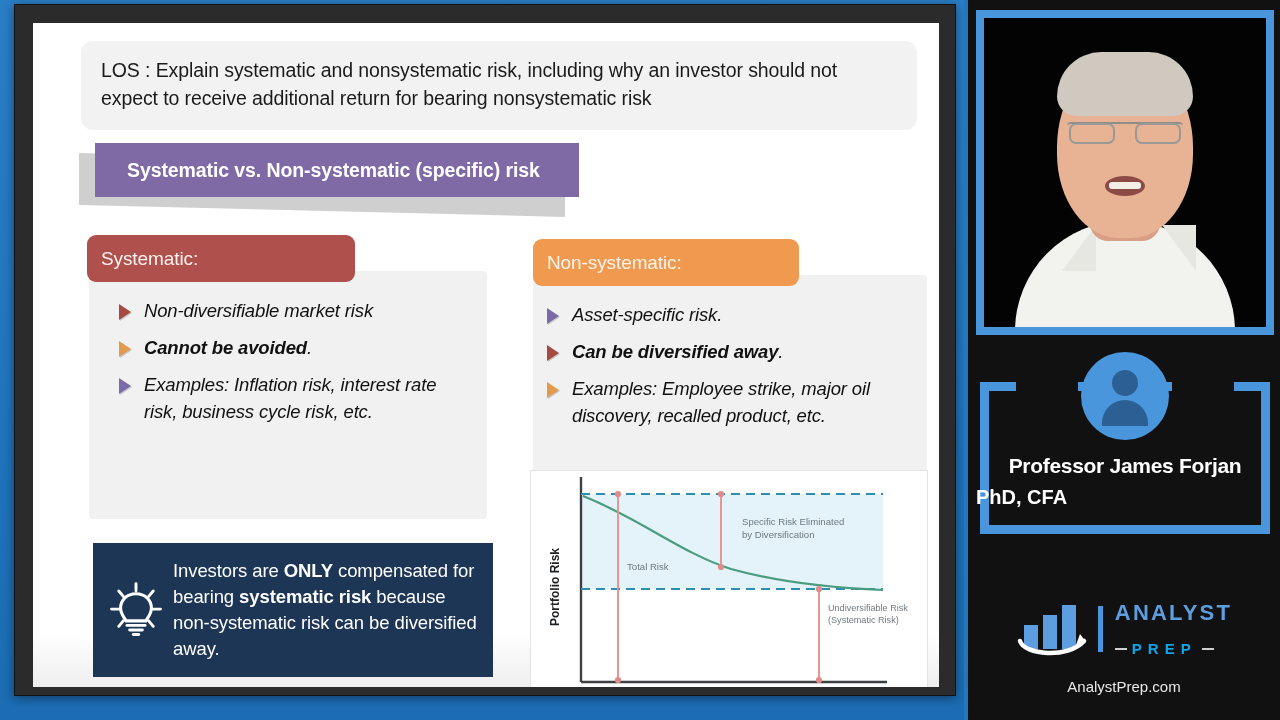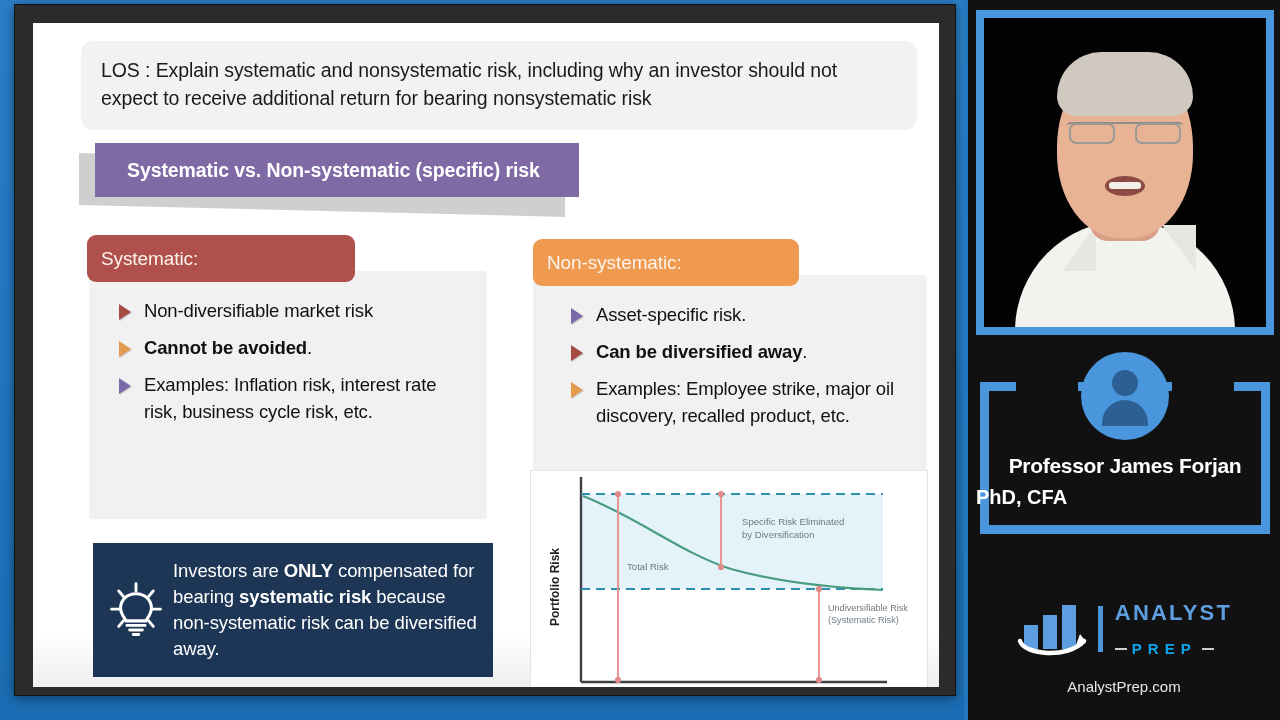--- a/index.html
+++ b/index.html
@@ -94,23 +94,23 @@
   }
   .cap.systematic {
     left: 54px; top: 212px; width: 268px; height: 47px;
     background: #b0504c;
   }
   .cap.nonsystematic {
     left: 500px; top: 216px; width: 266px; height: 47px;
     background: #ef9a4f;
   }
 
-  .bullets { position: absolute; }
+  .bullets { position: absolute; font-style: italic; }
   .bullets.left  { left: 86px;  top: 274px; width: 340px; }
-  .bullets.right { left: 538px; top: 278px; width: 345px; }
+  .bullets.right { left: 514px; top: 278px; width: 345px; }
   .bullet-row {
     display: flex;
     align-items: flex-start;
     margin-bottom: 10px;
   }
   .tri {
     flex: 0 0 auto;
     width: 0; height: 0;
     margin-top: 7px; margin-right: 13px;
     border-top: 8px solid transparent;

